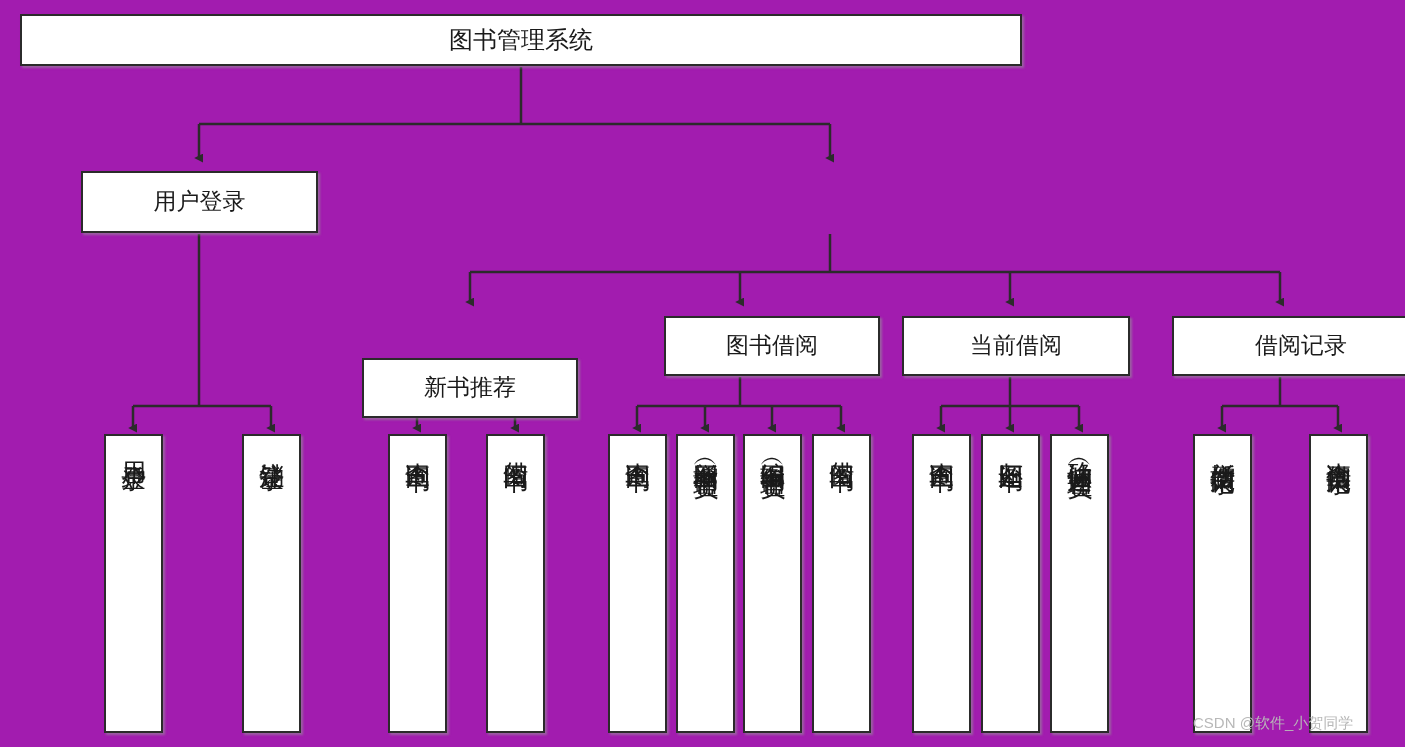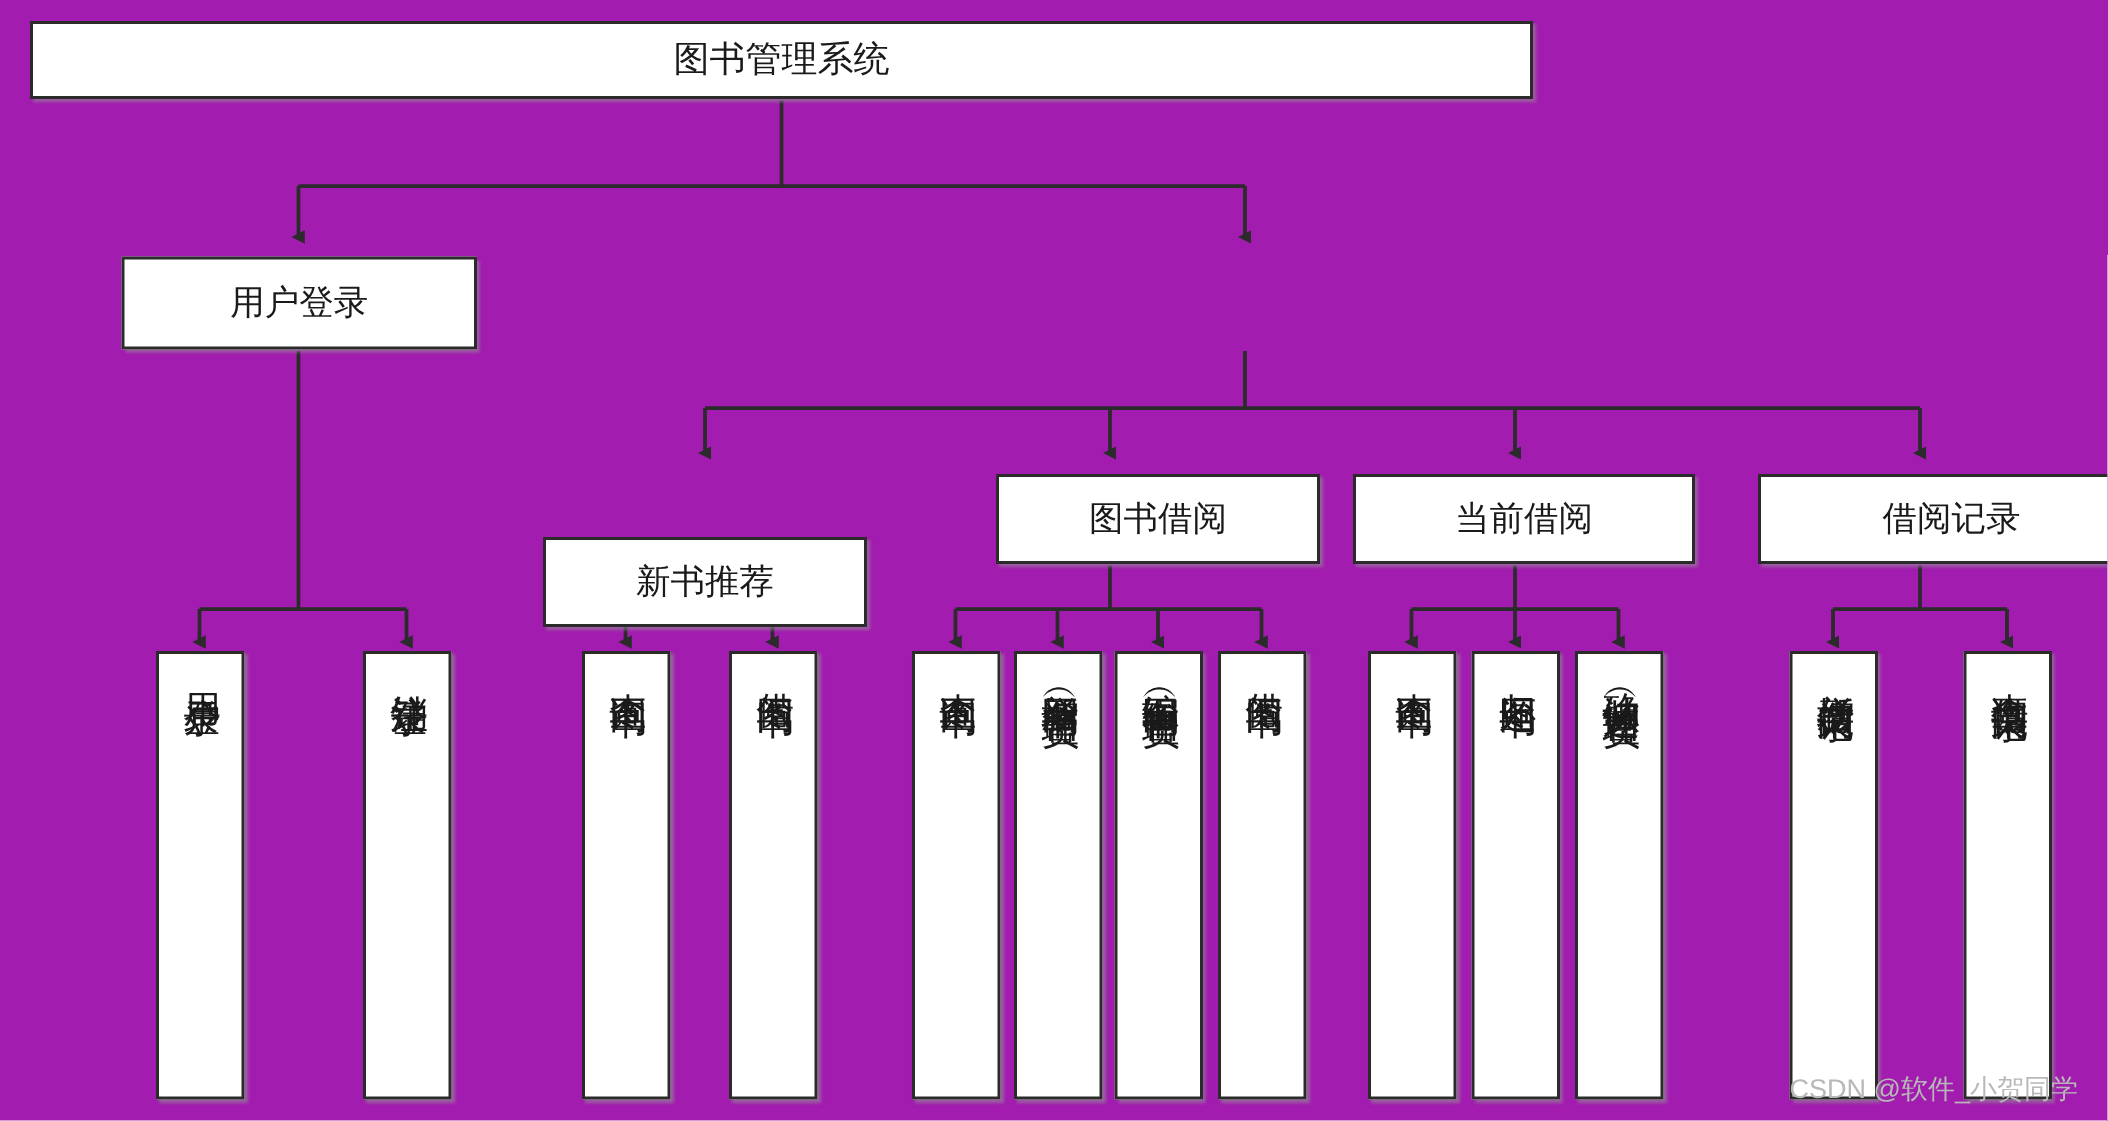--- a/index.html
+++ b/index.html
@@ -57,21 +57,21 @@
   .node.v .lbl {
     writing-mode: vertical-rl;
     text-orientation: upright;
     font-size: 25px;
     letter-spacing: 2px;
   }
   .watermark {
     position: absolute;
     left: 1193px;
     top: 714px;
-    font-size: 18px;
+    font-size: 15px;
     color: #b8b8b8;
     white-space: pre;
     z-index: 5;
   }
 </style>
 </head>
 <body>
 
 <div id="canvas">
 

